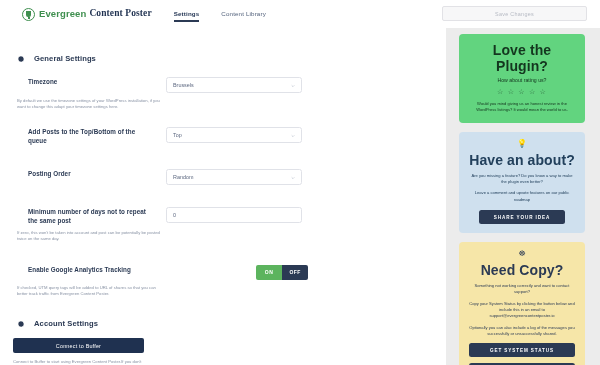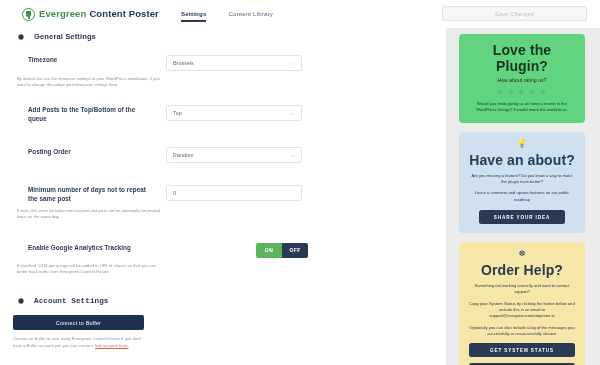--- a/index.html
+++ b/index.html
@@ -27,21 +27,21 @@
   .brand-mark::before {
     content: ""; position: absolute; left: 3.4px; top: 2px;
     width: 5px; height: 6px; background: #3f8f4f;
     border-radius: 0 0 2px 2px;
   }
   .brand-mark::after {
     content: ""; position: absolute; left: 4.6px; top: 8.6px;
     width: 2.5px; height: 2px; background: #3f8f4f;
   }
   .brand-ever { color: #3f8f4f; font-weight: bold; font-size: 9.5px; letter-spacing: .1px; }
-  .brand-cp   { color: #1f3150; font-weight: bold; font-size: 9.5px; letter-spacing: .1px; margin-left: 3px; }
+  .brand-cp   { color: #1f3150; font-weight: bold; font-size: 9.5px; letter-spacing: .1px; margin-left: 3px; font-family: Liberation Serif, serif; }
 
   .nav { display: flex; align-items: center; margin-left: 22px; height: 28px; }
   .nav-item {
     font-size: 6.2px; color: #53627c; margin-right: 22px;
     padding-bottom: 2px; position: relative; letter-spacing: .15px;
     cursor: pointer;
   }
   .nav-item.active { color: #1f3150; font-weight: bold; }
   .nav-item.active::after {
     content: ""; position: absolute; left: 0; right: 0; bottom: -3px;
@@ -59,21 +59,21 @@
 
   
   .main-card {
     position: absolute; left: 0; top: 28px;
     width: 446px; height: 337px;
     background: #ffffff;
   }
 
   .section-head {
     display: flex; align-items: center;
-    margin: 4px 0 0 17px;
+    margin: 26px 0 0 17px;
   }
   .gear {
     width: 8px; height: 8px; flex: none; margin-right: 9px;
     color: #2b3a54;
   }
   .gear svg { display: block; width: 8px; height: 8px; }
   .section-title { font-size: 7.6px; font-weight: bold; color: #2b3a54; letter-spacing: .1px; }
 
   .row {
     position: relative; display: flex; align-items: flex-start;
@@ -263,21 +263,21 @@
         <div class="toggle">
           <div class="on">ON</div>
           <div class="off">OFF</div>
         </div>
       </div>
     </div>
     <div class="hint-wrap">
       <div class="hint">If checked, UTM query tags will be added to URL of shares so that you can better track traffic from Evergreen Content Poster.</div>
     </div>
 
-    <div class="section-head" style="margin-top:22px;font-family:Liberation Mono, monospace;">
+    <div class="section-head" style="margin-top:22px;">
       <span class="gear">
         <svg viewBox="0 0 24 24" fill="#2b3a54">
             <path d="M12 8a4 4 0 104 4 4 4 0 00-4-4zm0 6.2A2.2 2.2 0 1114.2 12 2.2 2.2 0 0112 14.2z"></path>
             <path d="M21 13.4v-2.8l-2.4-.4a6.9 6.9 0 00-.7-1.7l1.4-2-2-2-2 1.4a6.9 6.9 0 00-1.7-.7L13.4 3h-2.8l-.4 2.4a6.9 6.9 0 00-1.7.7l-2-1.4-2 2 1.4 2a6.9 6.9 0 00-.7 1.7L3 10.6v2.8l2.4.4a6.9 6.9 0 00.7 1.7l-1.4 2 2 2 2-1.4a6.9 6.9 0 001.7.7l.4 2.4h2.8l.4-2.4a6.9 6.9 0 001.7-.7l2 1.4 2-2-1.4-2a6.9 6.9 0 00.7-1.7z"></path>
           </svg>
       </span>
       <span class="section-title">Account Settings</span>
     </div>
 
     <div class="connect-btn">Connect to Buffer</div>
@@ -298,21 +298,21 @@
     <div class="card card-blue">
       <div class="card-icon">💡</div>
       <div class="card-title">Have an about?</div>
       <div class="card-text">Are you missing a feature? Do you know a way to make the plugin even better?</div>
       <div class="card-text">Leave a comment and upvote features on our public roadmap</div>
       <div class="card-btn">SHARE YOUR IDEA</div>
     </div>
 
     <div class="card card-yellow">
       <div class="card-icon">☸</div>
-      <div class="card-title">Order Help?</div>
+      <div class="card-title">Need Copy?</div>
       <div class="card-text">Something not working correctly and want to contact support?</div>
       <div class="card-text">Copy your System Status by clicking the button below and include this in an email to support@evergreencontentposter.io</div>
       <div class="card-text">Optionally you can also include a log of the messages you successfully or unsuccessfully shared.</div>
       <div class="card-btn wide">GET SYSTEM STATUS</div>
       <div class="card-btn wide">GET SHARING LOGFILE</div>
     </div>
 
   </div>
 </div>
 

